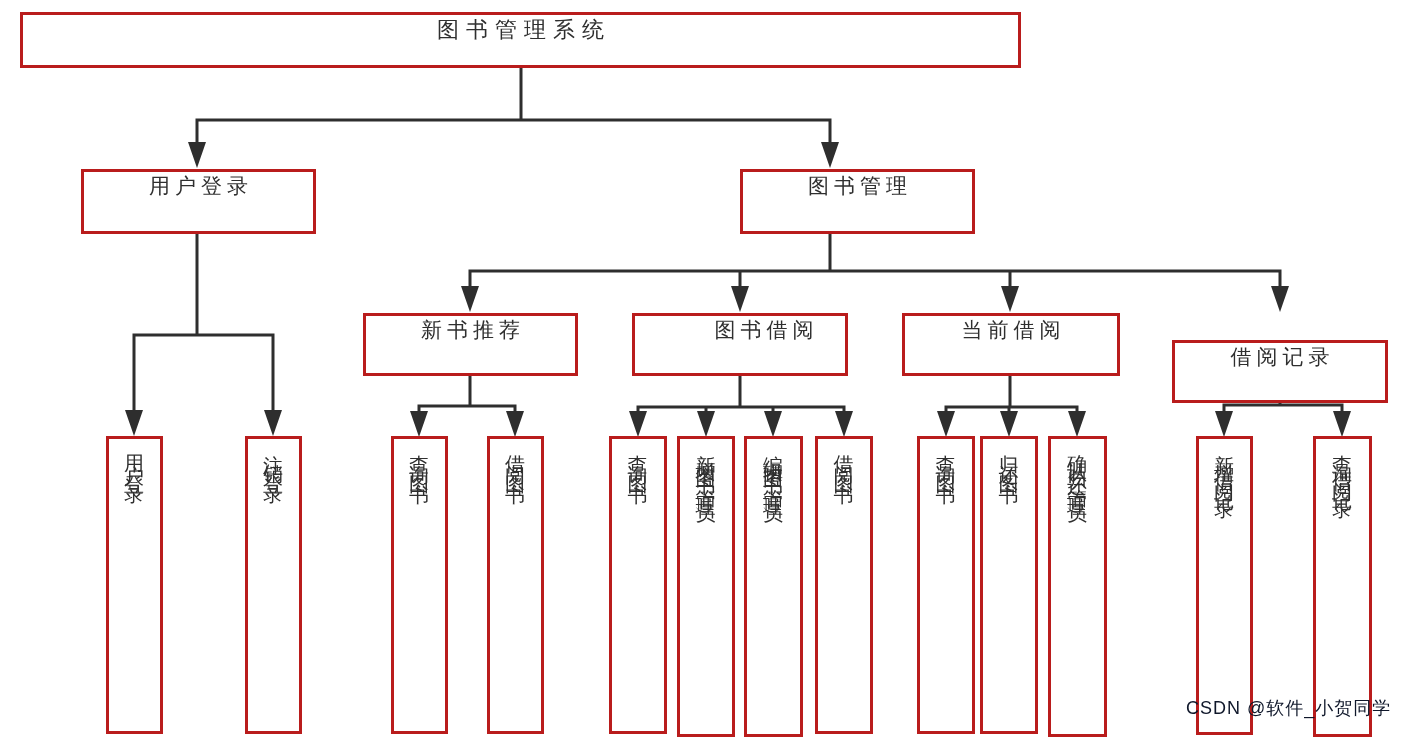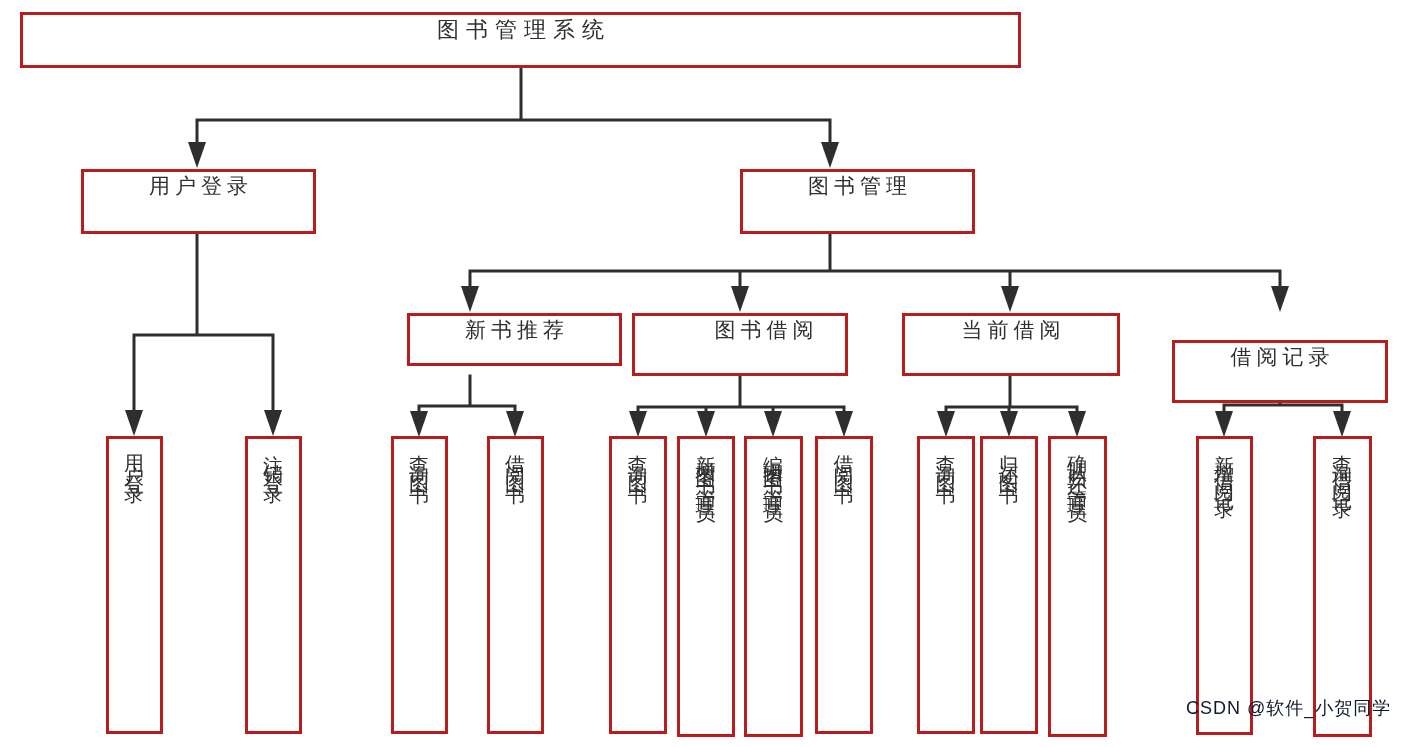--- a/index.html
+++ b/index.html
@@ -53,21 +53,21 @@
   }
   .v-short .v-label { letter-spacing: 10px; }
   .v-mid   .v-label { letter-spacing: 9px; }
   .v-long  .v-label { letter-spacing: 7px; }
 
   
   #n-root   { left: 20px;   top: 12px;  width: 1001px; height: 56px; }
   #n-ulogin { left: 81px;   top: 169px; width: 235px;  height: 65px; }
   #n-bmgmt  { left: 712px;  top: 169px; width: 235px;  height: 65px; margin-left: 28px; }
 
-  #n-newrec { left: 363px;  top: 313px; width: 215px;  height: 53px; margin-left: 44px; }
+  #n-newrec { left: 363px;  top: 313px; width: 215px;  height: 63px; }
   #n-bborrow{ left: 632px;  top: 313px; width: 216px;  height: 63px; padding-left: 48px; }
   #n-curbor { left: 902px;  top: 313px; width: 218px;  height: 63px; }
   #n-brrec  { left: 1172px; top: 313px; width: 216px;  height: 63px; margin-top: 27px; }
 
   #n-ul1 { left: 106px;  top: 436px; width: 57px; height: 298px; }
   #n-ul2 { left: 245px;  top: 436px; width: 57px; height: 298px; }
   #n-nb1 { left: 391px;  top: 436px; width: 57px; height: 298px; }
   #n-nb2 { left: 487px;  top: 436px; width: 57px; height: 298px; }
   #n-bb1 { left: 609px;  top: 436px; width: 58px; height: 298px; }
   #n-bb2 { left: 677px;  top: 436px; width: 58px; height: 301px; }

